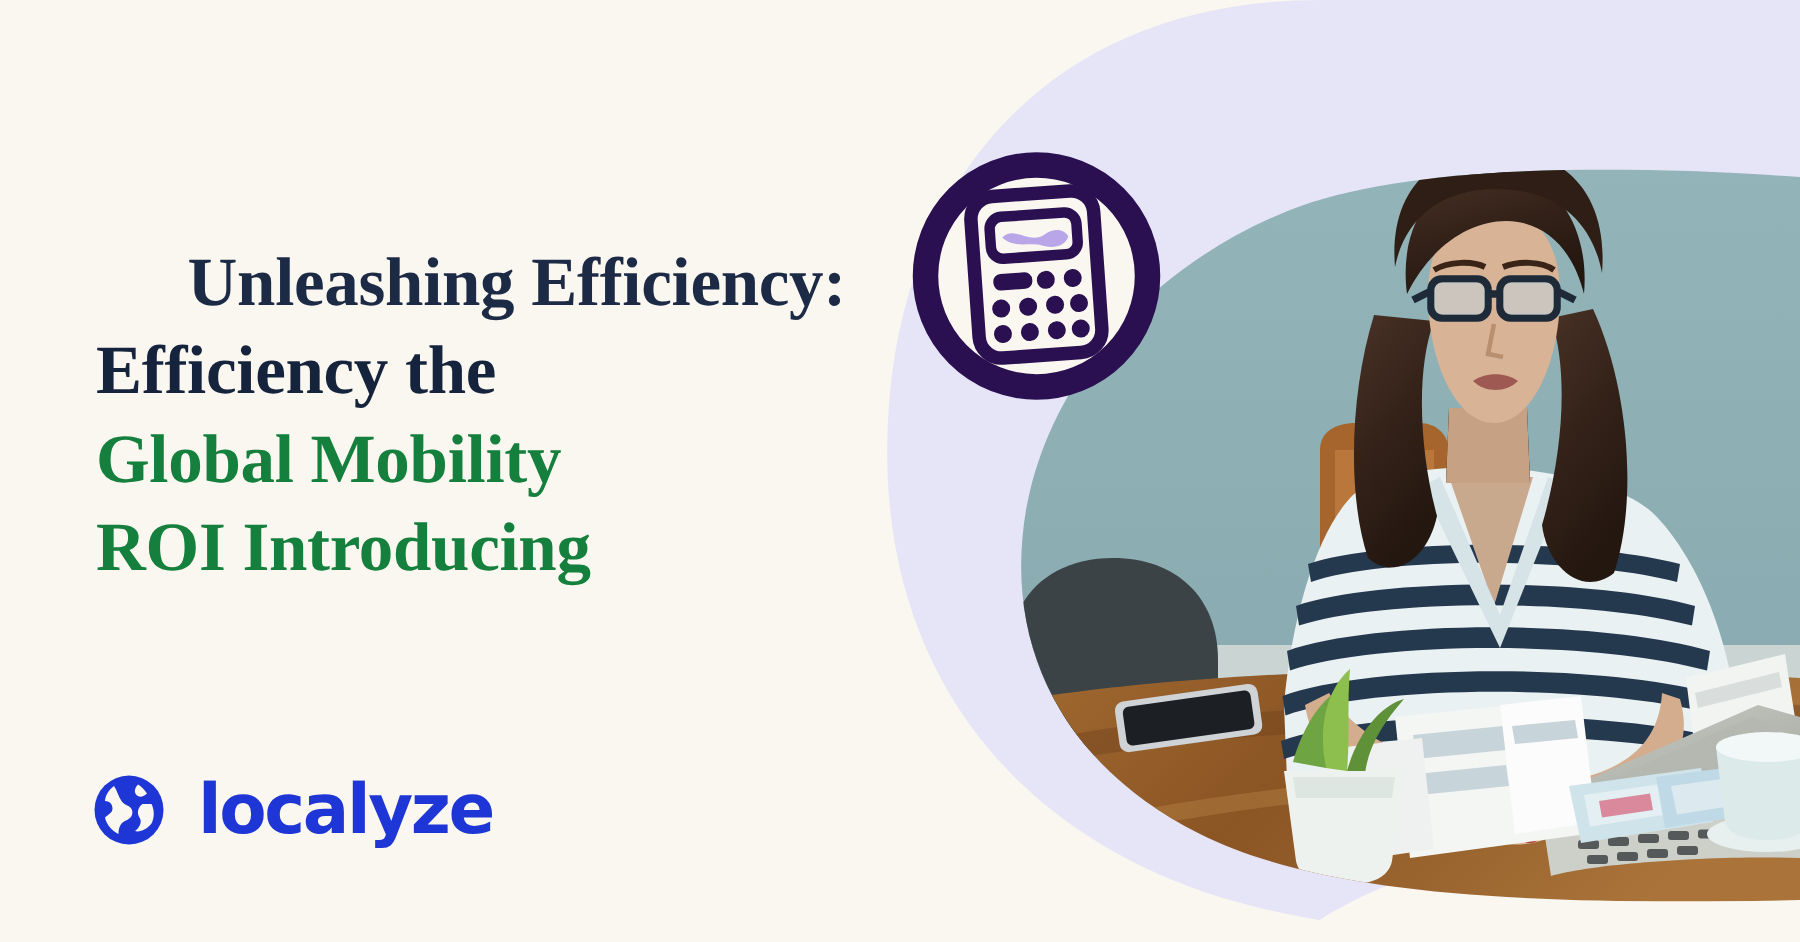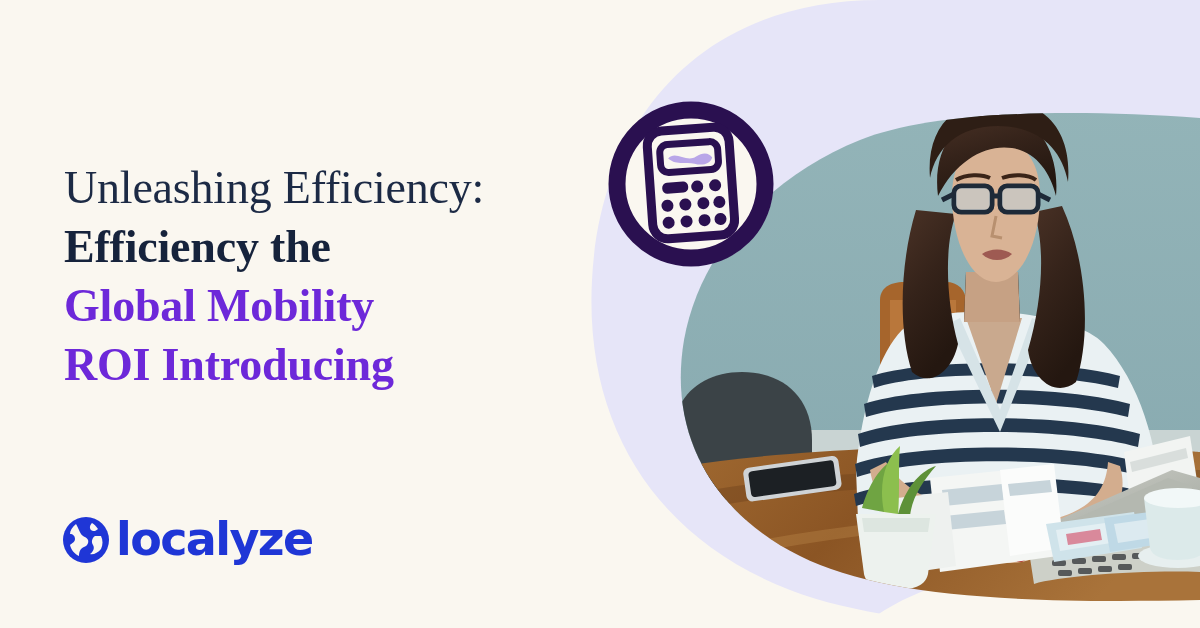--- a/index.html
+++ b/index.html
@@ -43,40 +43,41 @@
   }
   .headline .line {
     display: block;
     font-family: "Liberation Serif", "DejaVu Serif", serif;
     font-size: 46px;
     line-height: 59px;
     letter-spacing: -0.2px;
     white-space: nowrap;
   }
   .line-1 {
-    font-weight: 400;
+    font-weight: 700;
     color: #1C2A45;
+    text-align: right;
   }
   .line-2 {
     font-weight: 700;
     color: #16233C;
   }
   .line-3, .line-4 {
     font-weight: 700;
-    color: #6d28d9;
+    color: #15803d;
   }
 
   
   .logo {
     position: absolute;
     left: 62px;
     top: 516px;
     display: flex;
     align-items: center;
-    gap: 6px;
+    gap: 22px;
   }
   .logo-globe { display: block; }
   .logo-word {
     font-family: "DejaVu Sans", sans-serif;
     font-size: 46px;
     font-weight: 700;
     color: #1F36D6;
     letter-spacing: -1.6px;
     line-height: 1;
     margin-top: -3px;

